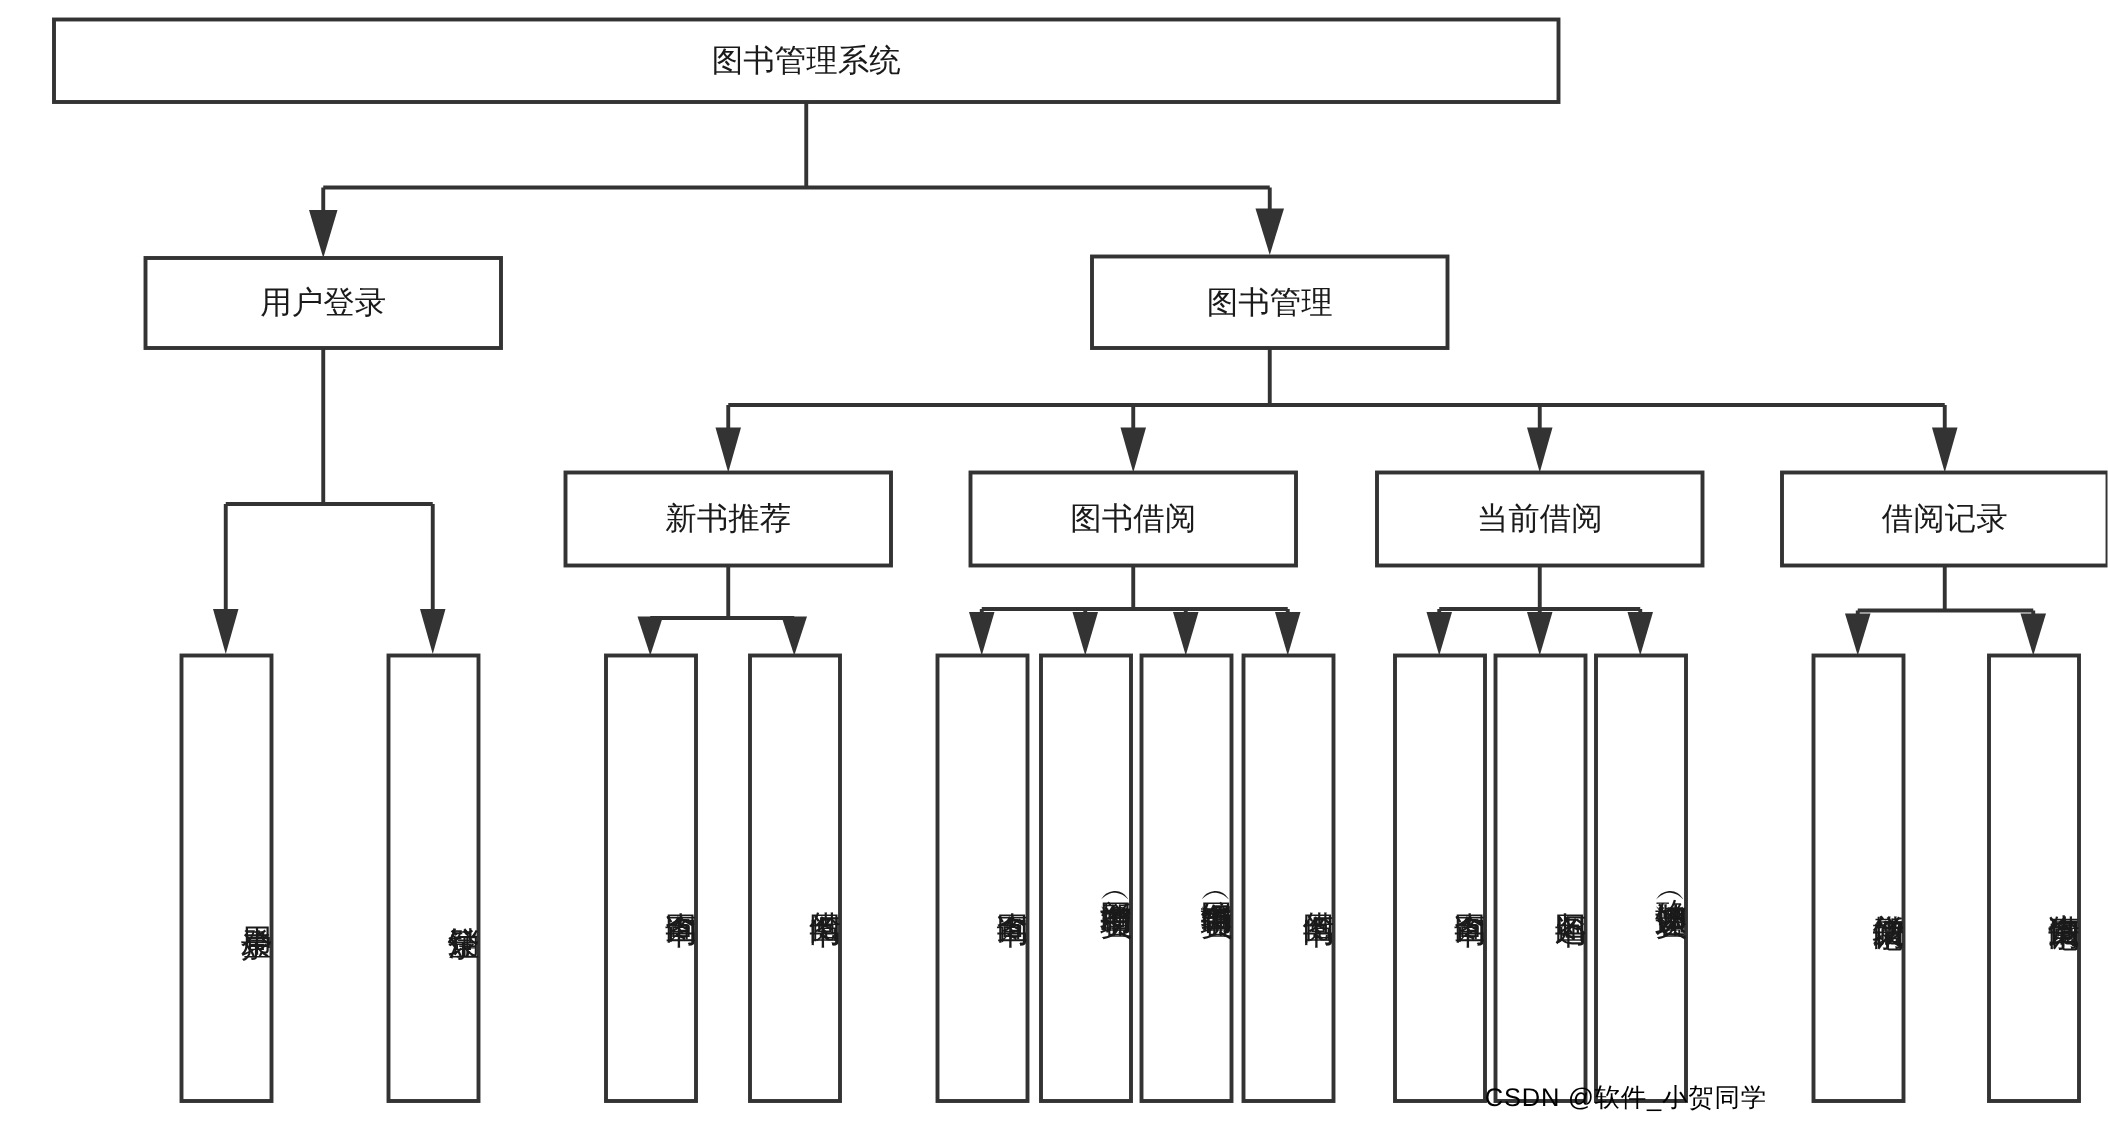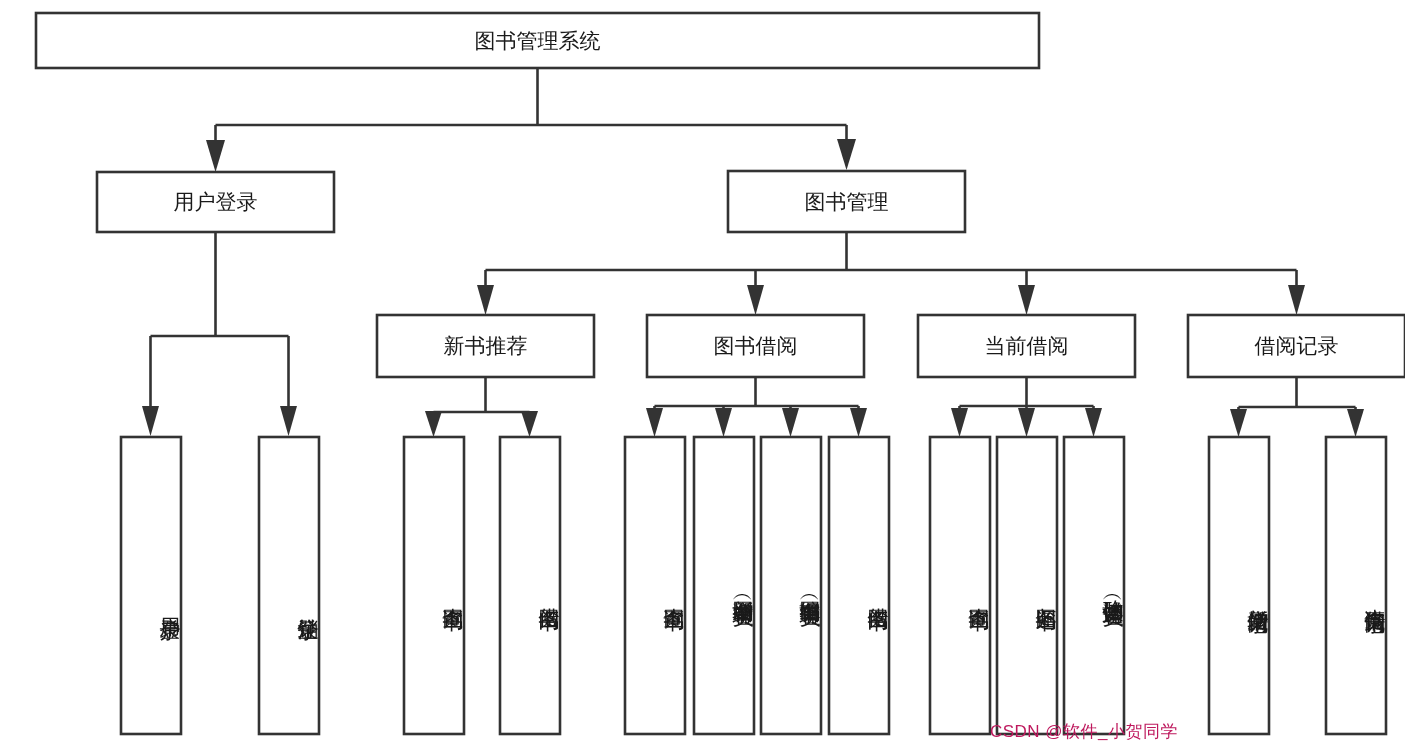--- a/index.html
+++ b/index.html
@@ -69,21 +69,21 @@
     left: 0; top: 0;
     width: 1405px;
     height: 747px;
   }
   .watermark {
     position: absolute;
     right: 8px;
     bottom: 4px;
     font-family: "Liberation Sans", "DejaVu Sans", sans-serif;
     font-size: 17px;
-    color: #be185d;
+    color: #000000;
     white-space: nowrap;
     letter-spacing: 0.5px;
   }
 </style>
 </head>
 <body>
 
 <div id="diagram-root">
 
   <svg class="flow" viewBox="0 0 1405 747" xmlns="http://www.w3.org/2000/svg">

